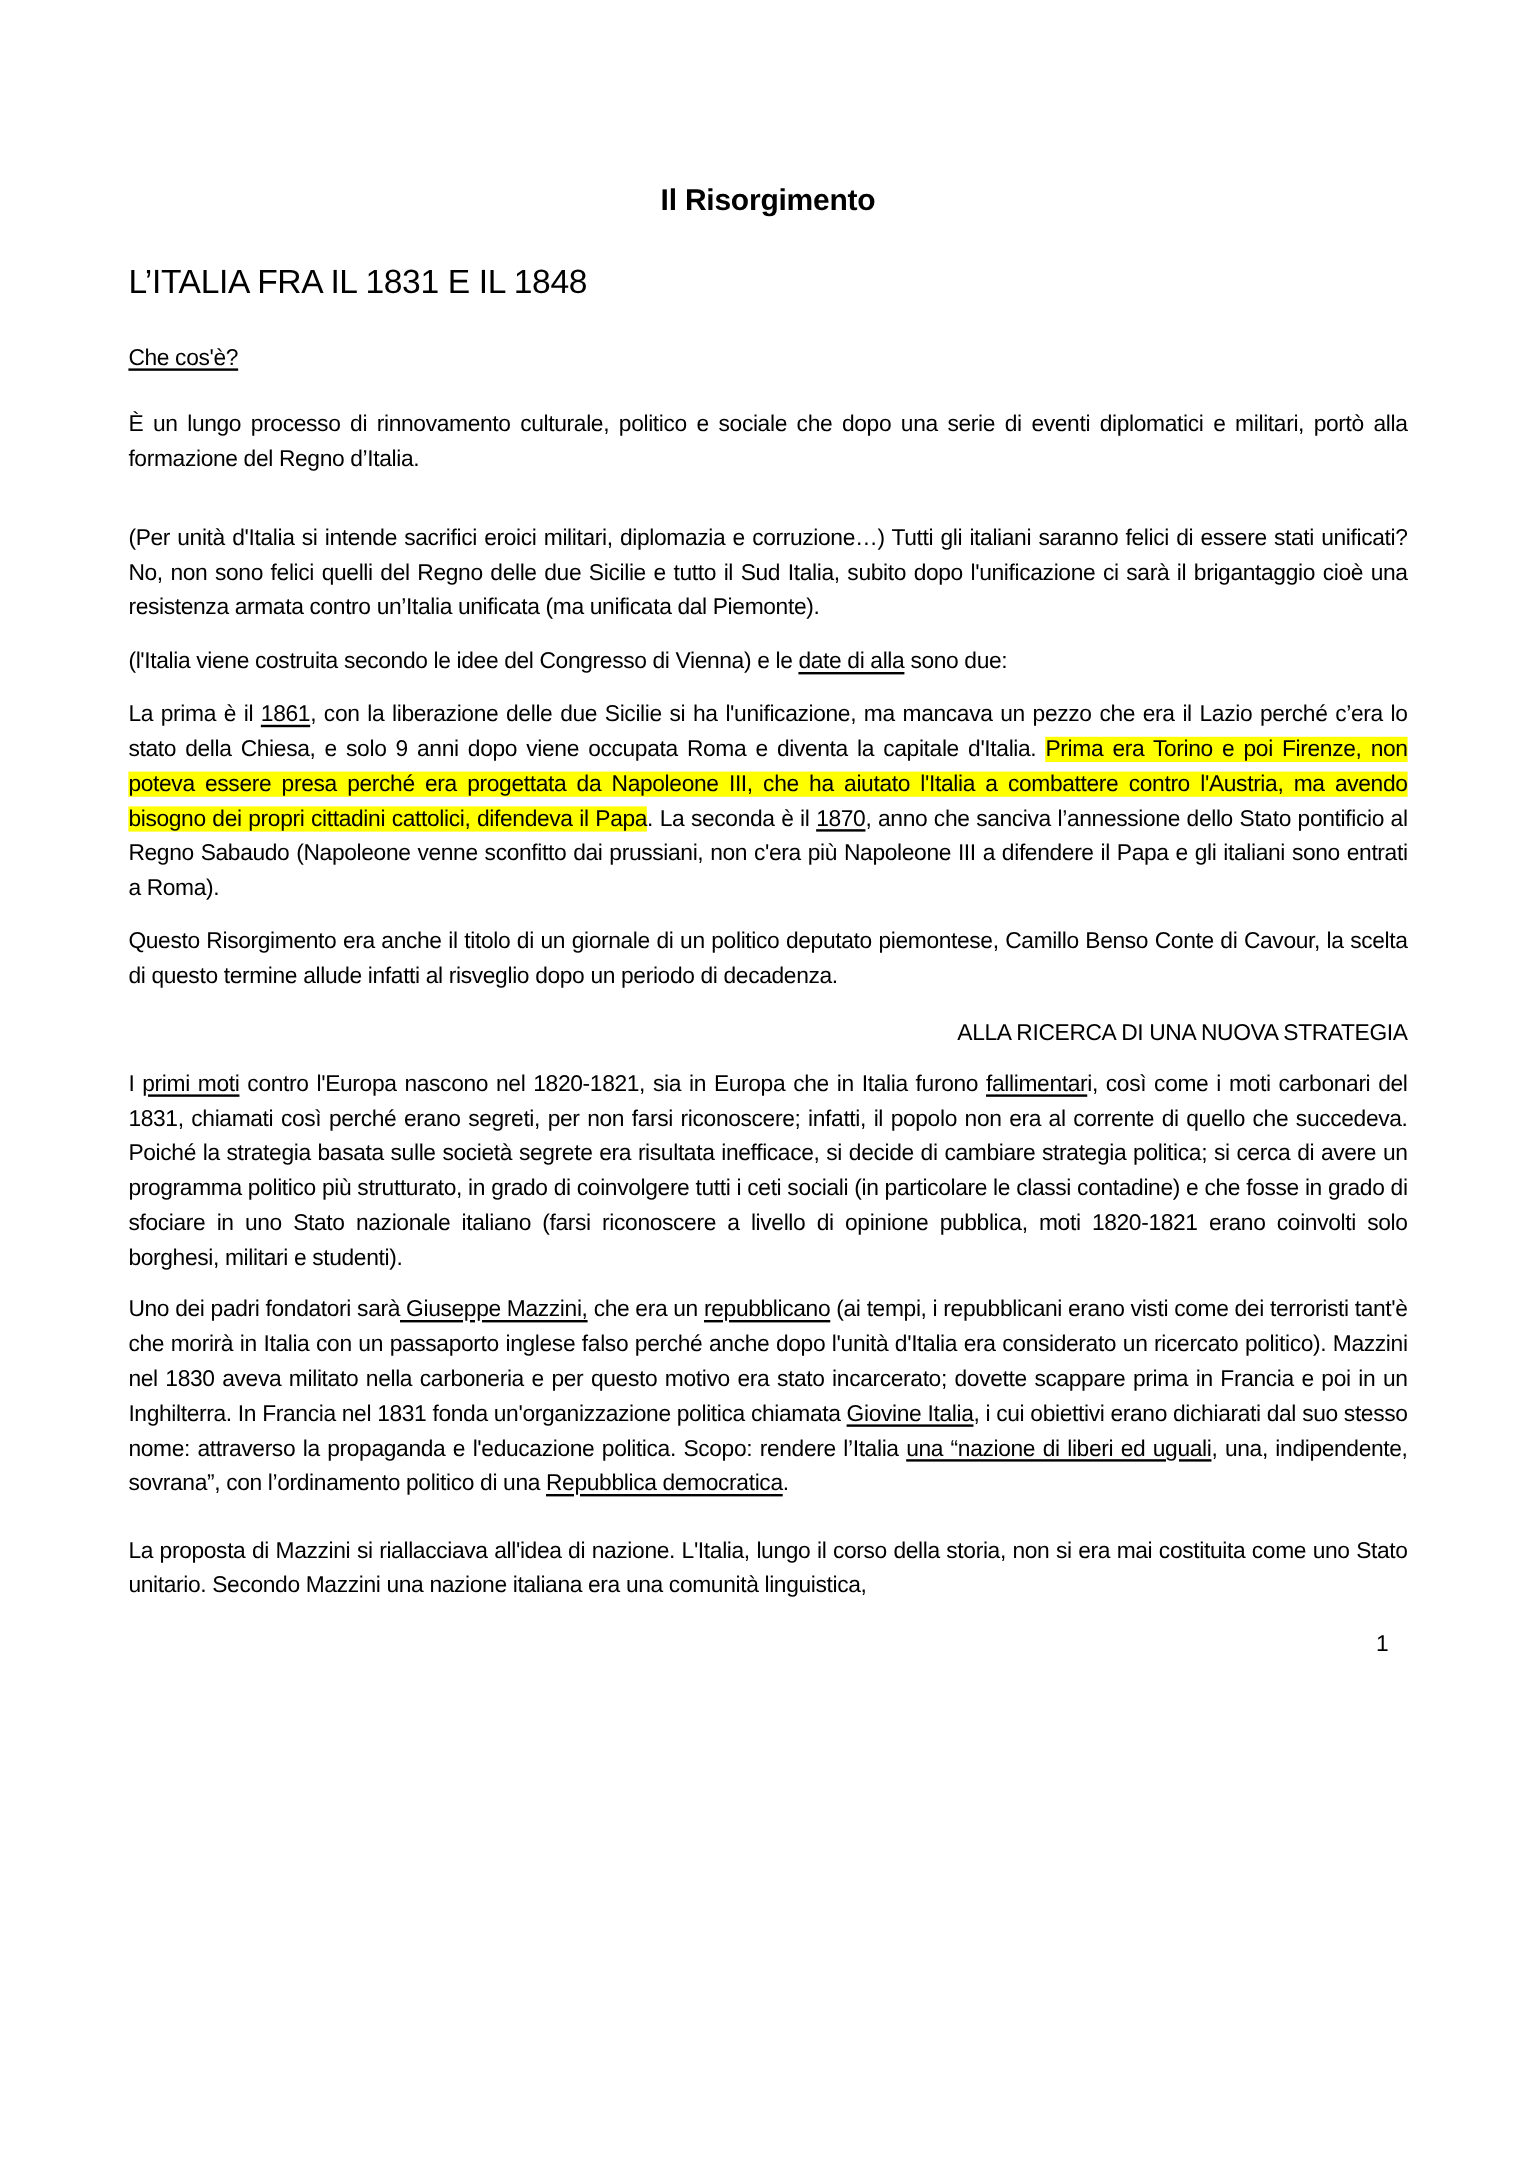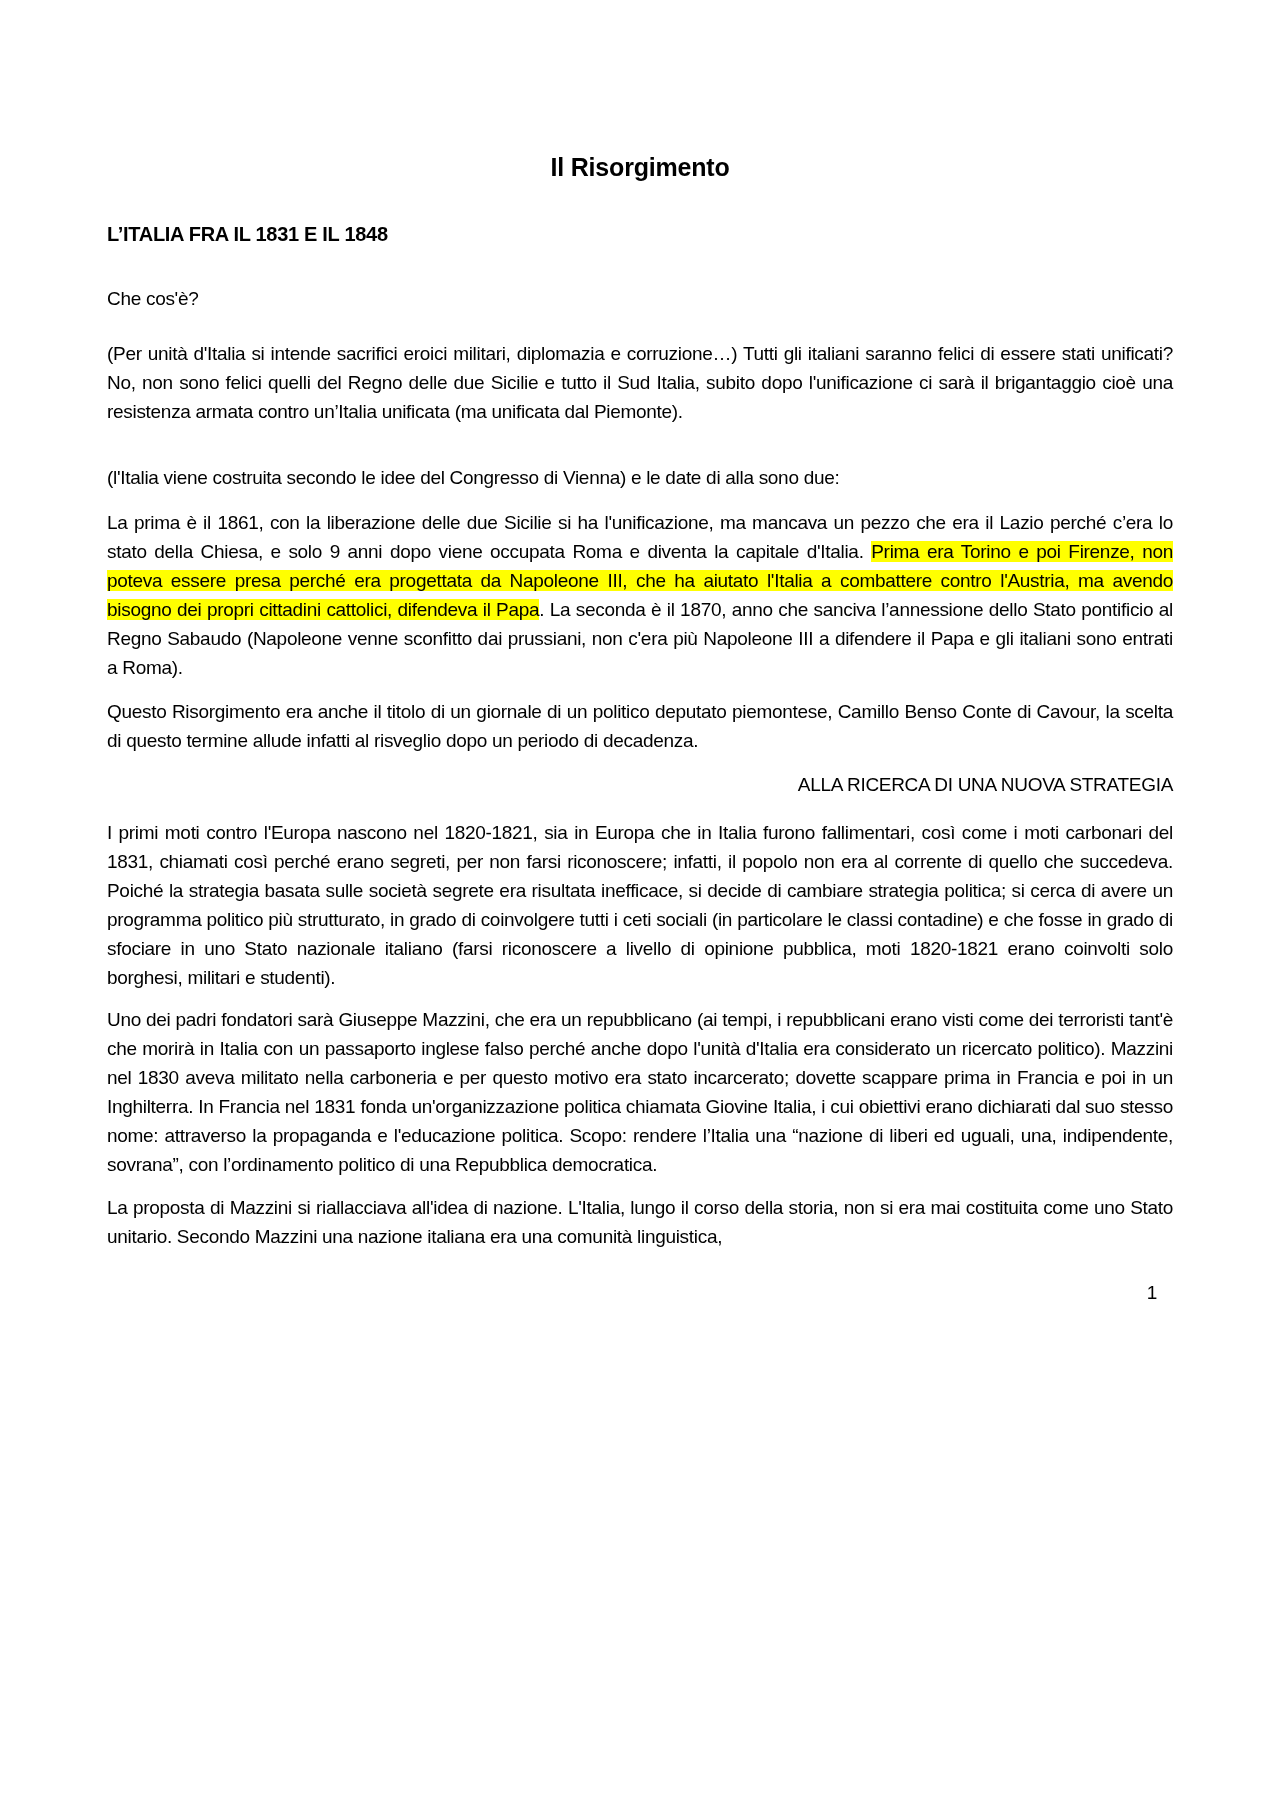--- a/index.html
+++ b/index.html
@@ -29,36 +29,36 @@
     font-weight: 400;
   }
   .title {
     font-size: 25px;
     line-height: 30px;
     font-weight: 700;
     text-align: center;
     letter-spacing: -0.2px;
   }
   .h-bold {
-    font-size: 20px;
+    font-size: 28px;
     line-height: 29px;
-    font-weight: 700;
+    font-weight: 400;
     text-align: left;
   }
   .h-caps {
     text-align: right;
   }
   .sub {
     text-align: left;
   }
   .page-num {
     text-align: right;
     padding-right: 16px;
   }
-  .u { text-underline-offset: 3px; text-decoration-thickness: 1.5px; }
+  .u { text-decoration: underline; text-underline-offset: 3px; text-decoration-thickness: 1.5px; }
   .hl { background: #ffff00; }
   
   .doc > :nth-child(1)  { margin-bottom: 38px; }
   .doc > :nth-child(2)  { margin-bottom: 35px; }
   .doc > :nth-child(3)  { margin-bottom: 26px; }
   .doc > :nth-child(4)  { margin-bottom: 37px; }
   .doc > :nth-child(5)  { margin-bottom: 16px; }
   .doc > :nth-child(6)  { margin-bottom: 15px; }
   .doc > :nth-child(7)  { margin-bottom: 15px; }
   .doc > :nth-child(8)  { margin-bottom: 19px; }
@@ -70,20 +70,21 @@
   .doc > :nth-child(14) { margin-bottom: 13px; }
   .doc > :nth-child(15) { margin-bottom: 4px; }
 </style>
 </head>
 <body>
 
 <main class="doc">
     <p class="block title"><span>Il Risorgimento</span></p>
     <p class="block h-bold"><span>L’ITALIA FRA IL 1831 E IL 1848</span></p>
     <p class="block sub"><span class="u">Che cos'è?</span></p>
+    <p class="block"><span>È un lungo processo di rinnovamento culturale, politico e sociale che dopo una serie di eventi diplomatici e militari, portò alla formazione del Regno d’Italia.</span></p>
     <p class="block"><span>(Per unità d'Italia si intende sacrifici eroici militari, diplomazia e corruzione…) Tutti gli italiani saranno felici di essere stati unificati? No, non sono felici quelli del Regno delle due Sicilie e tutto il Sud Italia, subito dopo l'unificazione ci sarà il brigantaggio cioè una resistenza armata contro un’Italia unificata (ma unificata dal Piemonte).</span></p>
     <p class="block"><span>(l'Italia viene costruita secondo le idee del Congresso di Vienna) e le </span><span class="u">date di alla</span><span> sono due:</span></p>
     <p class="block"><span>La prima è il </span><span class="u">1861</span><span>, con la liberazione delle due Sicilie si ha l'unificazione, ma mancava un pezzo che era il Lazio perché c’era lo stato della Chiesa, e solo 9 anni dopo viene occupata Roma e diventa la capitale d'Italia. </span><span class="hl">Prima era Torino e poi Firenze, non poteva essere presa perché era progettata da Napoleone III, che ha aiutato l'Italia a combattere contro l'Austria, ma avendo bisogno dei propri cittadini cattolici, difendeva il Papa</span><span>. La seconda è il </span><span class="u">1870</span><span>, anno che sanciva l’annessione dello Stato pontificio al Regno Sabaudo (Napoleone venne sconfitto dai prussiani, non c'era più Napoleone III a difendere il Papa e gli italiani sono entrati a Roma).</span></p>
     <p class="block"><span>Questo Risorgimento era anche il titolo di un giornale di un politico deputato piemontese, Camillo Benso Conte di Cavour, la scelta di questo termine allude infatti al risveglio dopo un periodo di decadenza.</span></p>
     <p class="block h-caps"><span>ALLA RICERCA DI UNA NUOVA STRATEGIA</span></p>
     <p class="block"><span>I </span><span class="u">primi moti</span><span> contro l'Europa nascono nel 1820-1821, sia in Europa che in Italia furono </span><span class="u">fallimentar</span><span>i, così come i moti carbonari del 1831, chiamati così perché erano segreti, per non farsi riconoscere; infatti, il popolo non era al corrente di quello che succedeva. Poiché la strategia basata sulle società segrete era risultata inefficace, si decide di cambiare strategia politica; si cerca di avere un programma politico più strutturato, in grado di coinvolgere tutti i ceti sociali (in particolare le classi contadine) e che fosse in grado di sfociare in uno Stato nazionale italiano (farsi riconoscere a livello di opinione pubblica, moti 1820-1821 erano coinvolti solo borghesi, militari e studenti).</span></p>
     <p class="block"><span>Uno dei padri fondatori sarà</span><span class="u"> Giuseppe Mazzini,</span><span> che era un </span><span class="u">repubblicano</span><span> (ai tempi, i repubblicani erano visti come dei terroristi tant'è che morirà in Italia con un passaporto inglese falso perché anche dopo l'unità d'Italia era considerato un ricercato politico). Mazzini nel 1830 aveva militato nella carboneria e per questo motivo era stato incarcerato; dovette scappare prima in Francia e poi in un Inghilterra. In Francia nel 1831 fonda un'organizzazione politica chiamata </span><span class="u">Giovine Italia</span><span>, i cui obiettivi erano dichiarati dal suo stesso nome: attraverso la propaganda e l'educazione politica. Scopo: rendere l’Italia </span><span class="u">una “nazione di liberi ed uguali</span><span>, una, indipendente, sovrana”, con l’ordinamento politico di una </span><span class="u">Repubblica democratica</span><span>.</span></p>
     <p class="block"><span>La proposta di Mazzini si riallacciava all'idea di nazione. L'Italia, lungo il corso della storia, non si era mai costituita come uno Stato unitario. Secondo Mazzini una nazione italiana era una comunità linguistica,</span></p>
     <p class="block page-num"><span>1</span></p>
   </main>

